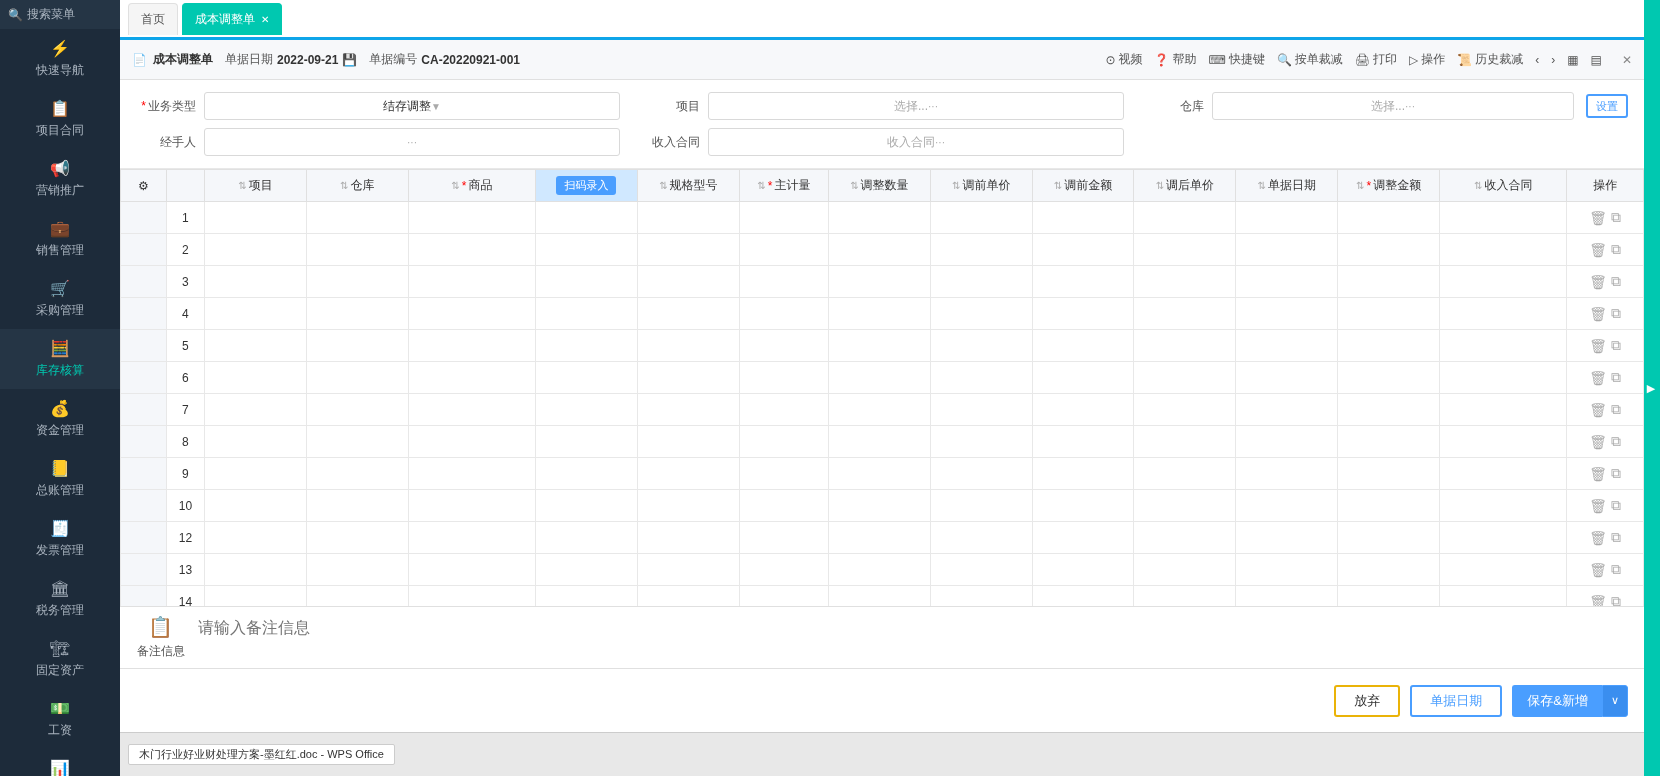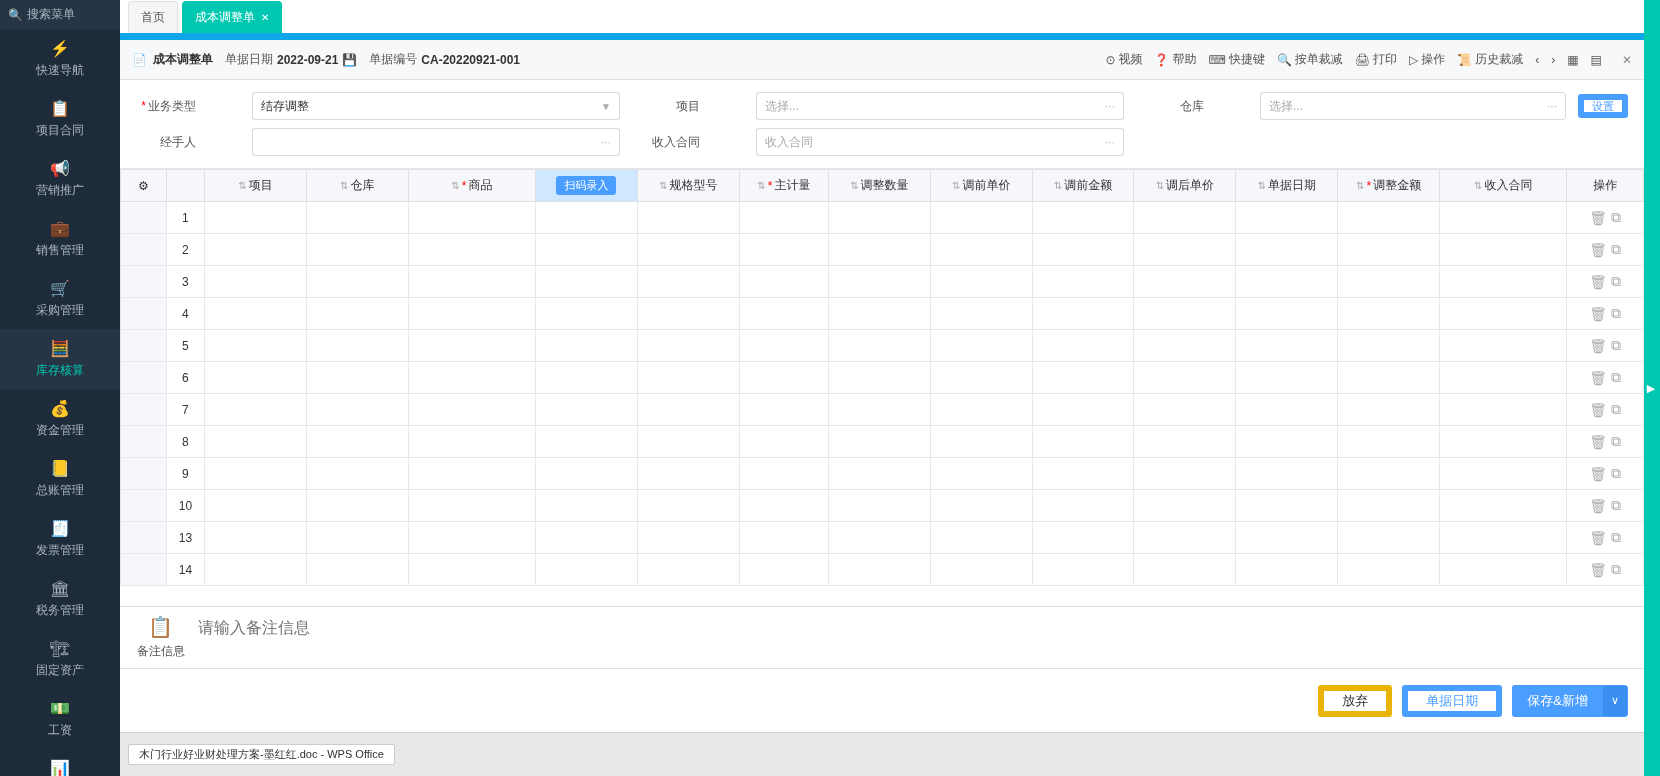--- a/index.html
+++ b/index.html
@@ -45,21 +45,21 @@
       background: #f0f2f5;
       overflow: hidden;
     }
 
     
     .tab-bar {
       height: 40px;
       background: #fff;
       display: flex;
       align-items: center;
-      border-bottom: 7px solid #0ea5e9;
+      border-bottom: 3px solid #0ea5e9;
       padding: 11px 8px;
       gap: 4px;
     }
     .tab {
       height: 32px;
       padding: 0 12px;
       display: flex;
       align-items: center;
       gap: 6px;
       border-radius: 4px 4px 0 0;
@@ -154,22 +154,21 @@
       display: flex;
       align-items: center;
       background: #fff;
       color: #333;
       position: relative;
     }
     .field-input.with-select {
       background: #fff;
       display: flex;
       align-items: center;
-      justify-content: space-between;
-      margin-left: 48px;
+      justify-content: center;
     }
     .field-ellipsis { color: #aaa; font-size: 10px; cursor: pointer; }
     .field-dropdown { color: #aaa; font-size: 10px; cursor: pointer; }
 
     
     .table-wrapper {
       flex: 1;
       overflow: auto;
       position: relative;
     }
@@ -256,21 +255,21 @@
       align-items: center;
       justify-content: flex-end;
       padding: 0 16px;
       gap: 10px;
       flex-shrink: 0;
     }
     .btn {
       height: 32px;
       padding: 0 18px;
       border-radius: 3px;
-      border: 6px solid #eab308;
+      border: 2px solid #eab308;
       cursor: pointer;
       font-size: 13px;
       display: flex;
       align-items: center;
       gap: 4px;
     }
     .btn-default { background: #fff; color: #333; }
     .btn-outline { background: #fff; color: #4a9eff; border-color: #4a9eff; }
     .btn-primary-split {
       display: flex;
@@ -775,20 +774,43 @@
       <td></td>
       <td>
         <div class="action-icons">
           <span class="action-icon" title="删除">🗑</span>
           <span class="action-icon" title="复制">⧉</span>
         </div>
       </td>
     </tr>
             <tr>
       <td class="col-gear"></td>
+      <td class="row-num">12</td>
+      <td></td>
+      <td></td>
+      <td></td>
+      <td></td>
+      <td></td>
+      <td></td>
+      <td></td>
+      <td></td>
+      <td></td>
+      <td></td>
+      <td></td>
+      <td></td>
+      <td></td>
+      <td>
+        <div class="action-icons">
+          <span class="action-icon" title="删除">🗑</span>
+          <span class="action-icon" title="复制">⧉</span>
+        </div>
+      </td>
+    </tr>
+            <tr>
+      <td class="col-gear"></td>
       <td class="row-num">13</td>
       <td></td>
       <td></td>
       <td></td>
       <td></td>
       <td></td>
       <td></td>
       <td></td>
       <td></td>
       <td></td>

